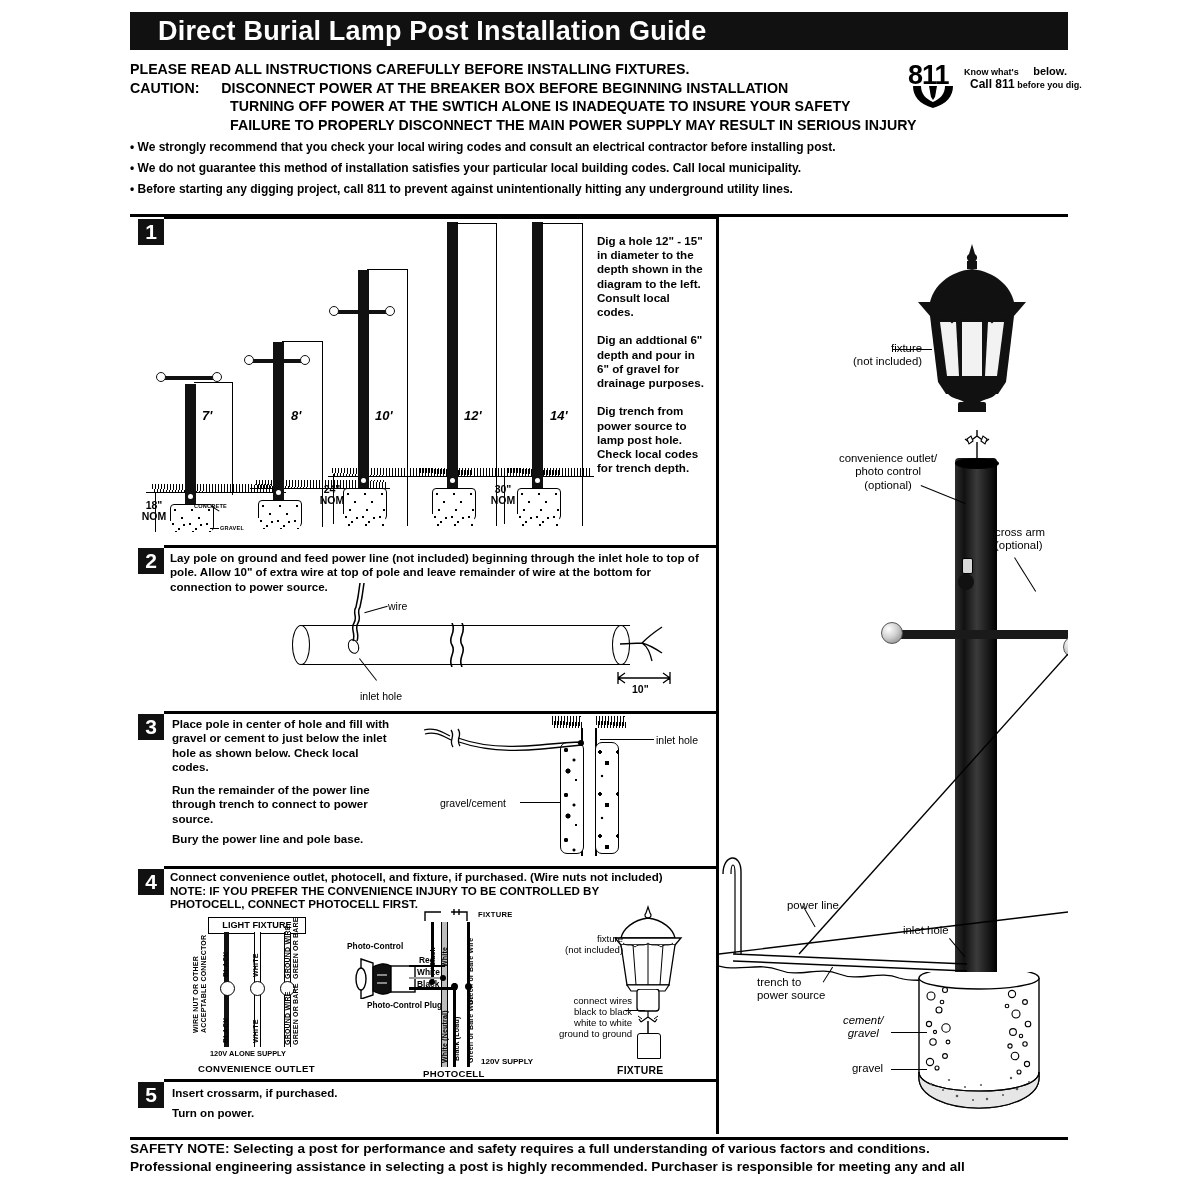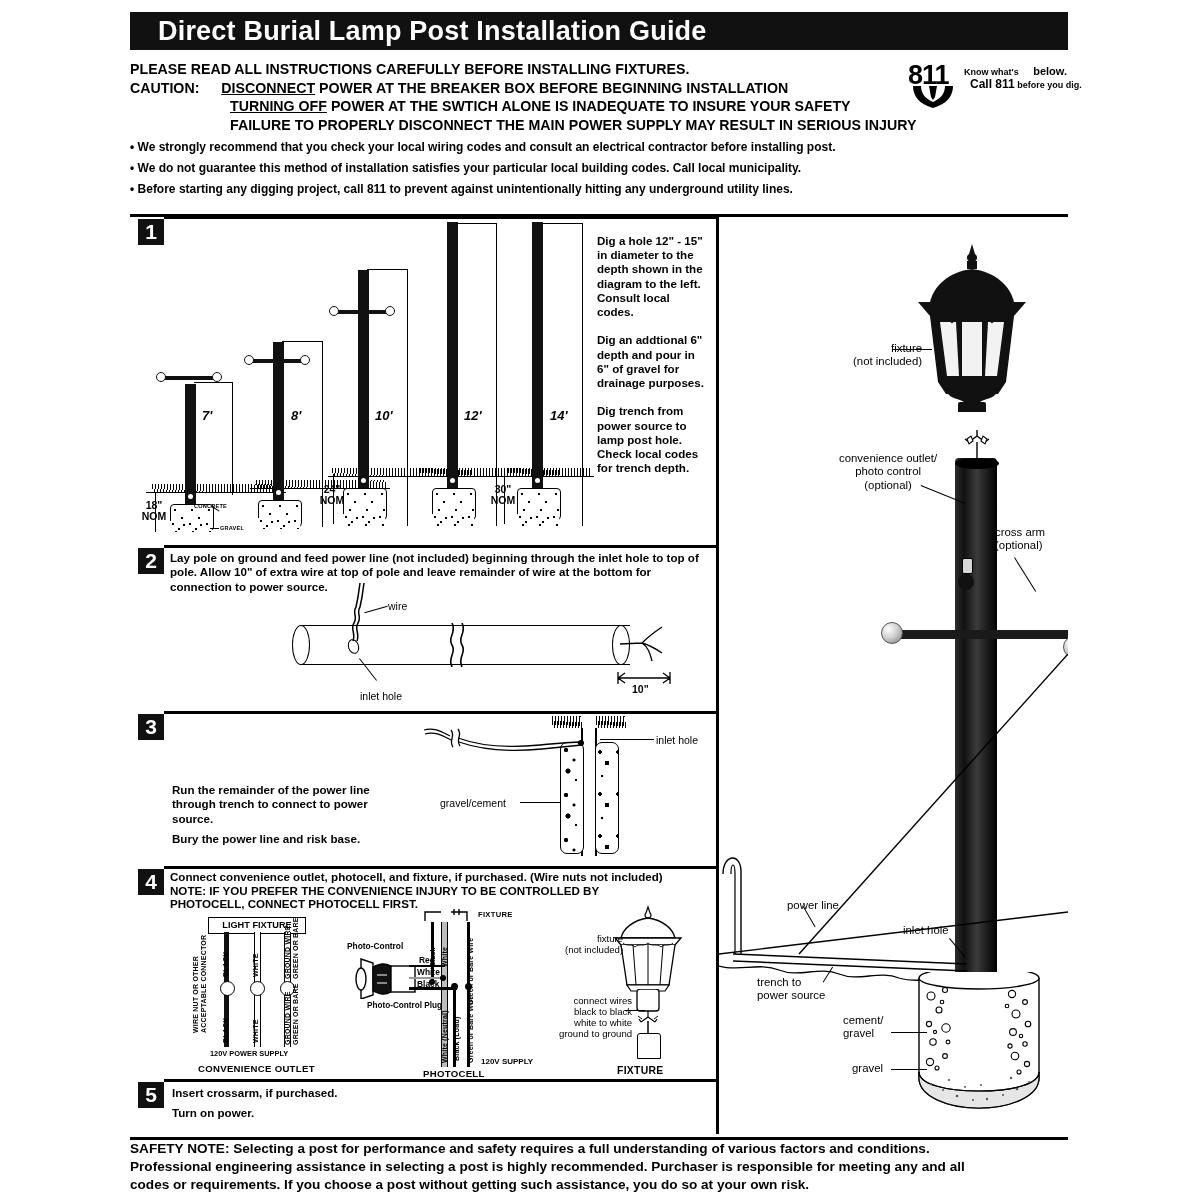--- a/index.html
+++ b/index.html
@@ -17,21 +17,21 @@
   }
   .titlebar .ttl{
     position:absolute;left:28px;top:4px;
     font-size:27px;font-weight:bold;color:#fff;letter-spacing:.2px;
     white-space:nowrap;
   }
 
   
   .cautionwrap{position:absolute;left:130px;top:60px;width:938px;}
   .ln{font-size:14.2px;font-weight:bold;line-height:18.6px;white-space:nowrap;}
-  .u{text-decoration:underline;}
+  .u{}
   .indent1{padding-left:100px;}
   .indent2{padding-left:100px;}
   .bullets{margin-top:3px;}
   .bl{font-size:12px;font-weight:bold;line-height:21px;white-space:nowrap;}
 
   
   .logo811{position:absolute;left:778px;top:2px;width:160px;height:48px;}
   .logo811 .num{
     position:absolute;left:0;top:0;font-size:27px;font-weight:bold;
     letter-spacing:-1px;line-height:27px;
@@ -306,22 +306,23 @@
     </svg>
 
     <svg style="position:absolute;left:336px;top:76px;width:56px;height:14px;" viewBox="0 0 56 14">
       <path d="M2 7 L54 7 M2 7 L9 2 M2 7 L9 12 M54 7 L47 2 M54 7 L47 12 M2 1 L2 13 M54 1 L54 13" stroke="#000" fill="none" stroke-width="1.3"></path>
     </svg>
     <div class="lbl" style="left:352px;top:88px;font-weight:bold;">10"</div>
   </div>
 
   <div class="stepnum s3">3</div>
   <div class="steprule r3"></div>
+  <div class="stxt" style="left:172px;top:717px;width:222px;">Place pole in center of hole and fill with gravel or cement to just below the inlet hole as shown below. Check local codes.</div>
   <div class="stxt" style="left:172px;top:783px;width:222px;">Run the remainder of the power line through trench to connect to power source.</div>
-  <div class="stxt" style="left:172px;top:832px;width:230px;">Bury the power line and risk base.</div>
+  <div class="stxt" style="left:172px;top:832px;width:230px;">Bury the power line and pole base.</div>
 
   <div style="position:absolute;left:420px;top:712px;width:296px;height:145px;">
 
     <div class="grass" style="left:132px;top:4px;width:30px;height:12px;background:repeating-linear-gradient(96deg,#000 0 1.4px,transparent 1.4px,transparent 3px);"></div>
     <div class="grass" style="left:176px;top:4px;width:30px;height:12px;background:repeating-linear-gradient(96deg,#000 0 1.4px,transparent 1.4px,transparent 3px);"></div>
 
     <div style="position:absolute;left:161px;top:16px;width:1.6px;height:128px;background:#000;"></div>
     <div style="position:absolute;left:175px;top:16px;width:1.6px;height:128px;background:#000;"></div>
 
     <div class="gcol" style="left:140px;top:30px;width:22px;height:110px;"></div>
@@ -360,21 +361,21 @@
     <div class="vlbl" style="left:12px;top:118px;white-space:pre;line-height:7.6px;">WIRE NUT OR OTHER
 ACCEPTABLE CONNECTOR</div>
     <div class="vlbl" style="left:42px;top:62px;">BLACK</div>
     <div class="vlbl" style="left:72px;top:62px;">WHITE</div>
     <div class="vlbl" style="left:104px;top:64px;white-space:pre;line-height:7.6px;">GROUND WIRE
 GREEN OR BARE</div>
     <div class="vlbl" style="left:42px;top:128px;">BLACK</div>
     <div class="vlbl" style="left:72px;top:128px;">WHITE</div>
     <div class="vlbl" style="left:104px;top:130px;white-space:pre;line-height:7.6px;">GROUND WIRE
 GREEN OR BARE</div>
-    <div class="hlbl" style="left:30px;top:134px;">120V POWER SUPPLY</div>
+    <div class="hlbl" style="left:30px;top:134px;">120V ALONE SUPPLY</div>
     <div class="sectlbl" style="left:18px;top:148px;">CONVENIENCE OUTLET</div>
   </div>
 
   <div style="position:absolute;left:345px;top:905px;width:205px;height:175px;">
 
     <svg style="position:absolute;left:78px;top:4px;width:50px;height:14px;" viewBox="0 0 50 14">
       <path d="M2 12 L2 3 L18 3 M28 3 L44 3 L44 12 M31 0 L31 6 M36 0 L36 6" stroke="#000" fill="none" stroke-width="1.4"></path>
     </svg>
     <div class="hlbl" style="left:133px;top:5px;font-size:7.6px;letter-spacing:.3px;">FIXTURE</div>
 
@@ -563,29 +564,28 @@
     <div class="rlbl" style="left:68px;top:685px;">power line</div>
     <div class="lead" style="left:78px;top:702px;width:24px;height:1.3px;transform:rotate(60deg);"></div>
 
     <div class="rlbl" style="left:184px;top:710px;">inlet hole</div>
     <div class="lead" style="left:226px;top:733px;width:24px;height:1.3px;transform:rotate(50deg);"></div>
 
     <div class="rlbl" style="left:38px;top:762px;white-space:pre;">trench to
 power source</div>
     <div class="lead" style="left:100px;top:760px;width:18px;height:1.3px;transform:rotate(-58deg);"></div>
 
-    <div class="rlbl" style="left:124px;top:800px;white-space:pre;text-align:left;">cement/
+    <div class="rlbl" style="left:124px;top:800px;white-space:pre;text-align:center;font-style:italic;">cement/
 gravel</div>
     <div class="lead" style="left:172px;top:818px;width:36px;height:1.3px;"></div>
 
     <div class="rlbl" style="left:133px;top:848px;">gravel</div>
     <div class="lead" style="left:172px;top:855px;width:36px;height:1.3px;"></div>
   </div>
 
   <div class="safety">
     <div class="sl">
       <span>SAFETY NOTE:</span><span> Selecting a post for performance and safety requires a full understanding of various factors and conditions.</span>
     </div>
     <div class="sl">Professional engineering assistance in selecting a post is highly recommended. Purchaser is responsible for meeting any and all</div>
-    <div class="sl">codes or requirements. If you choose a post without getting such assistance, you do so at your own risk.</div>
   </div>
 
 </div>
 
 </body></html>

